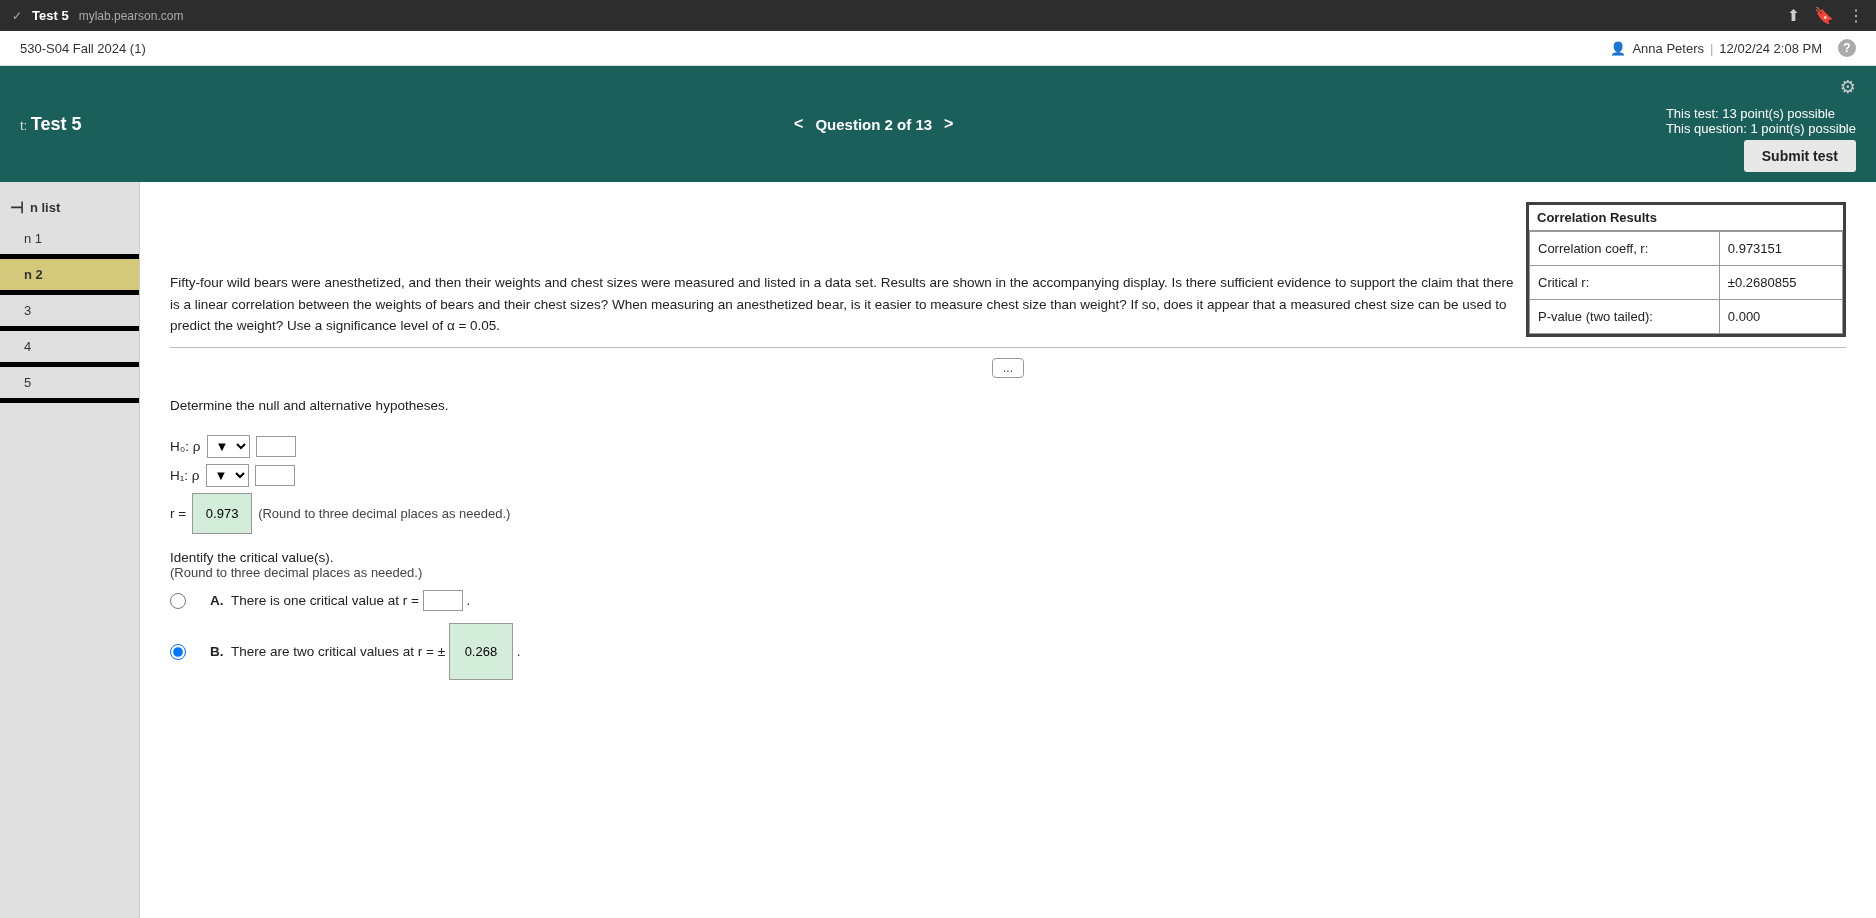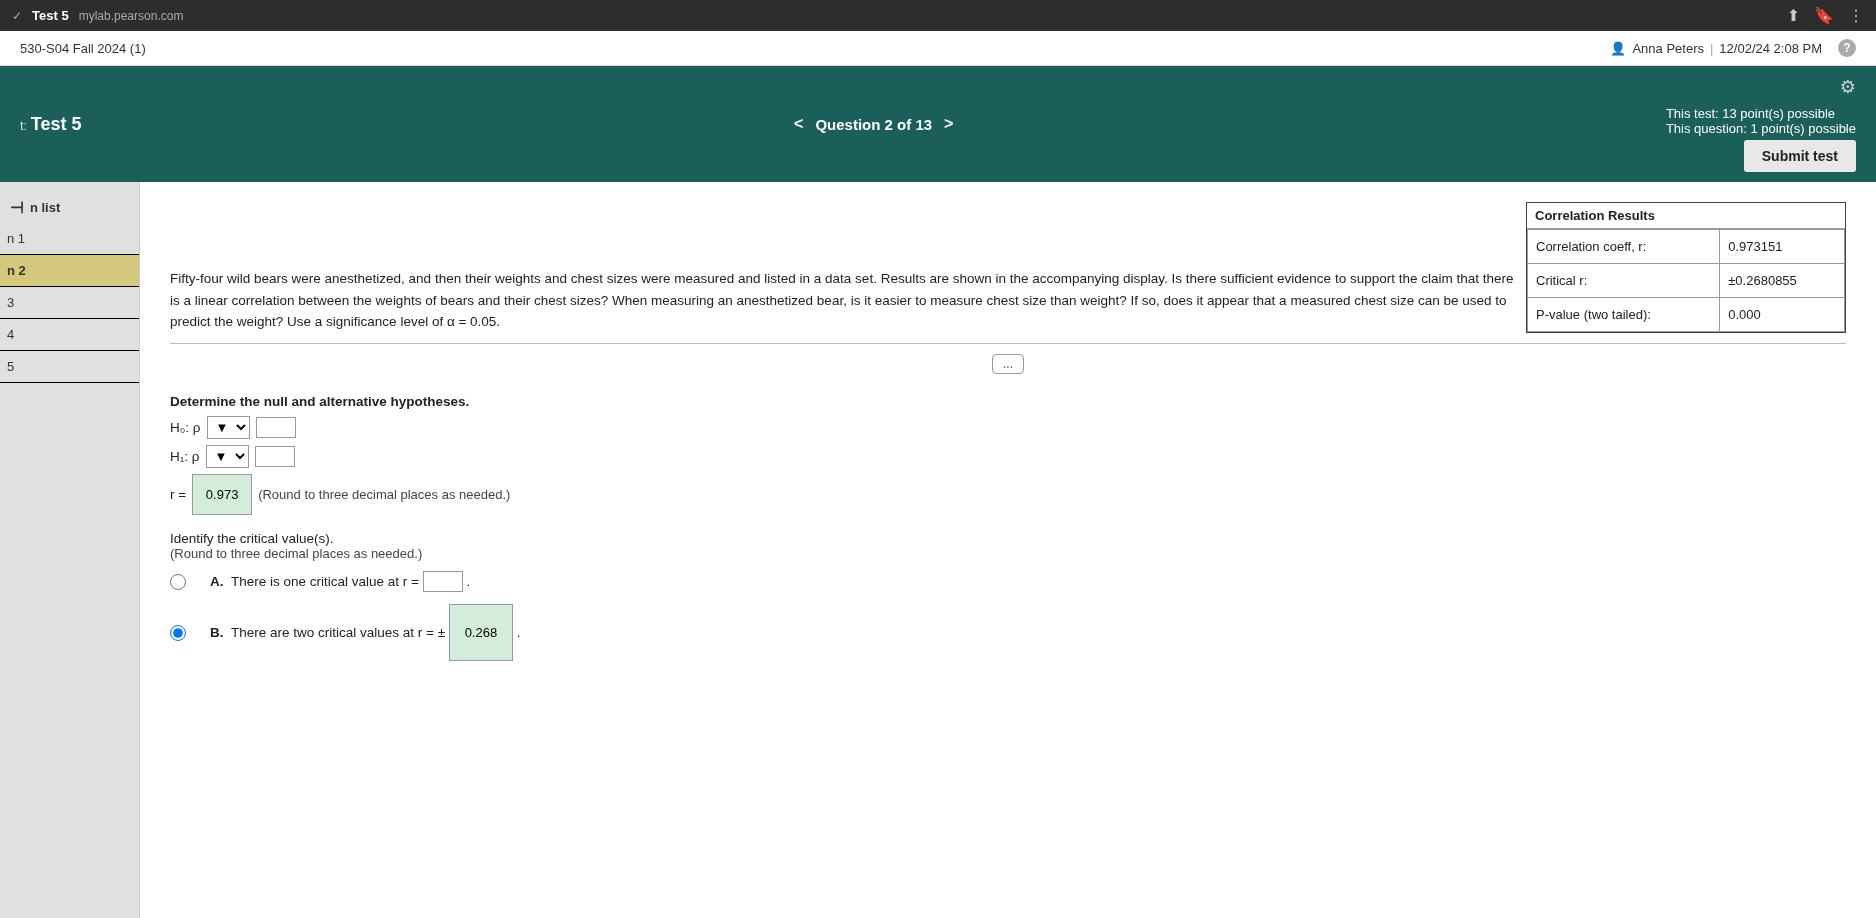--- a/index.html
+++ b/index.html
@@ -80,25 +80,25 @@
       display: flex;
       align-items: center;
       padding: 6px 10px;
       font-size: 13px;
       font-weight: bold;
       color: #333;
       cursor: pointer;
     }
     .sidebar-header .collapse-icon { margin-right: 6px; font-size: 16px; }
     .sidebar-item {
-      padding: 8px 7px;
+      padding: 8px 24px;
       font-size: 13px;
       color: #333;
       cursor: pointer;
-      border-bottom: 1px solid #000000;
+      border-bottom: 5px solid #000000;
     }
     .sidebar-item.active {
       background: #d4c97a;
       font-weight: bold;
     }
 
     
     .content-area {
       flex: 1;
       background: #fff;
@@ -115,21 +115,21 @@
     }
     .question-text {
       flex: 1;
       font-size: 13.5px;
       line-height: 1.6;
       color: #222;
     }
 
     
     .correlation-table {
-      border: 1px solid #404040;
+      border: 3px solid #404040;
       border-collapse: collapse;
       font-size: 13px;
       min-width: 320px;
       height: fit-content;
     }
     .correlation-table .table-title {
       background: #fff;
       border-bottom: 1px solid #999;
       padding: 5px 8px;
       font-weight: bold;
@@ -170,21 +170,21 @@
       border: 1px solid #999;
       border-radius: 4px;
       padding: 2px 10px;
       font-size: 12px;
       color: #444;
       cursor: pointer;
     }
 
     
     .body-content { font-size: 13.5px; }
-    .section-title { font-weight: bold; margin-bottom: 7px; }
+    .section-title { font-weight: normal; margin-bottom: 22px; }
 
     
     .hypothesis-row {
       display: flex;
       align-items: center;
       gap: 6px;
       margin-bottom: 6px;
       font-size: 13.5px;
     }
     .hypothesis-select {

